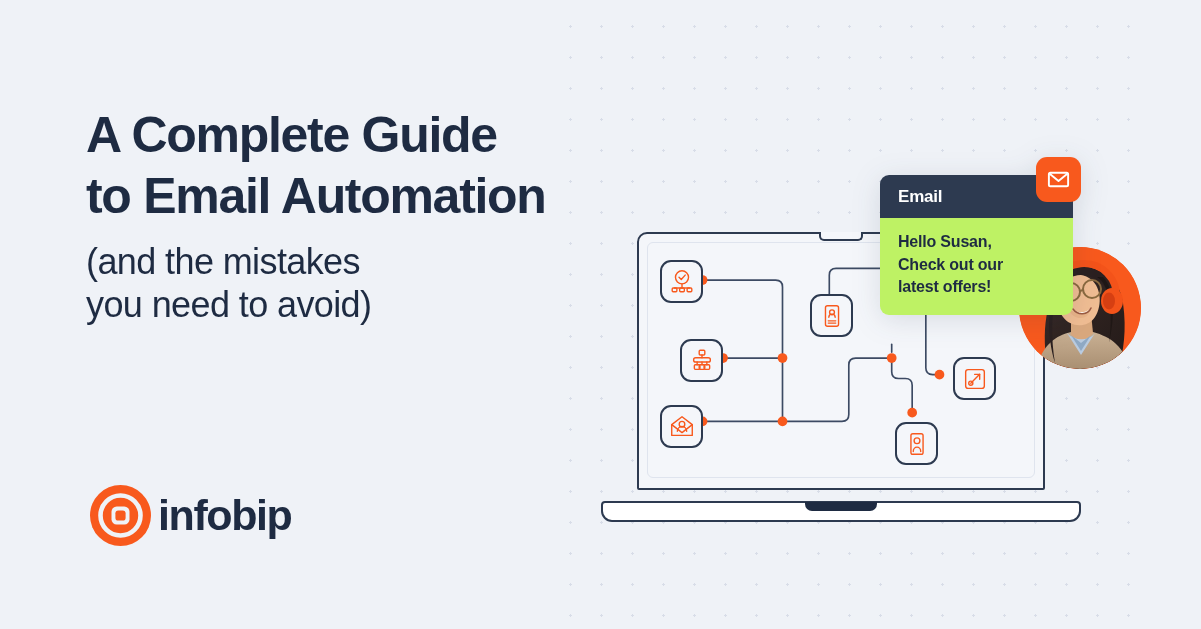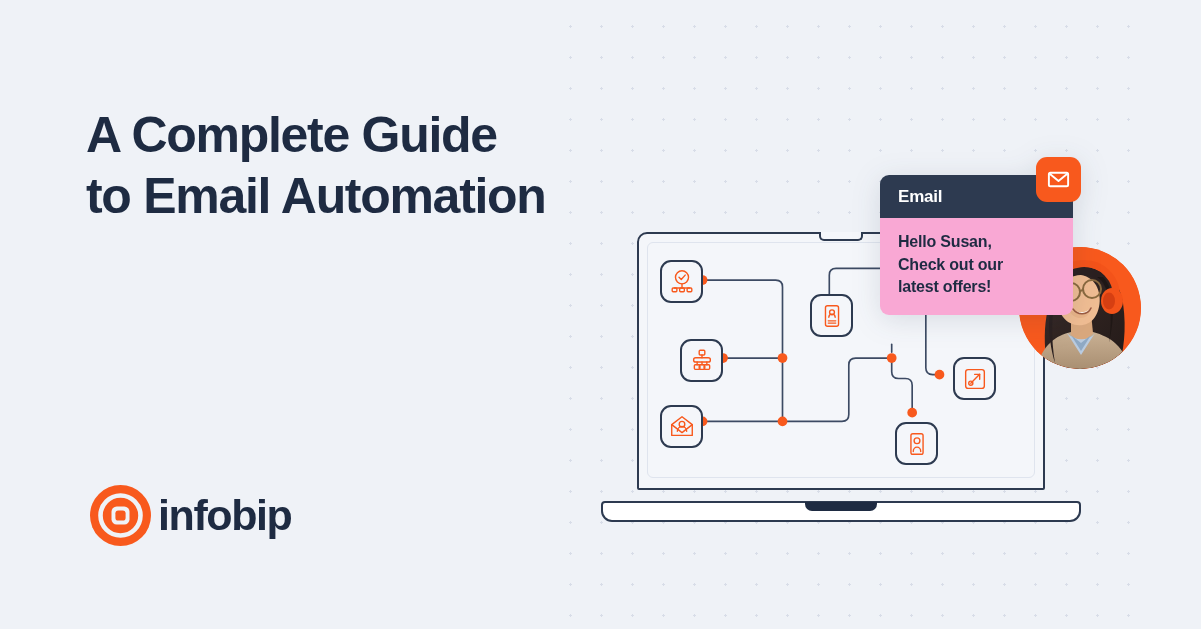--- a/index.html
+++ b/index.html
@@ -173,21 +173,21 @@
     padding: 12px 0 11px 18px;
   }
   .email-head-title {
     color: #ffffff;
     font-size: 17px;
     font-weight: 700;
     letter-spacing: -0.2px;
     margin-top: 48px;
   }
   .email-body {
-    background: #f9a8d4;
+    background: #bef264;
     border-radius: 0 0 9px 9px;
     padding: 13px 24px 16px 18px;
   }
   .email-body-text {
     color: #1e2b42;
     font-size: 16px;
     font-weight: 700;
     line-height: 1.42;
     letter-spacing: -0.2px;
     white-space: pre-line;
@@ -221,20 +221,22 @@
 </head>
 <body>
 
 <div id="stage">
 
   <div class="dot-grid"></div>
 
   <div class="copy">
     <div class="headline">A Complete Guide
 to Email Automation</div>
+    <div class="subhead">(and the mistakes
+ you need to avoid)</div>
   </div>
 
   <div class="logo">
     <span class="logo-mark">
       <svg viewBox="0 0 61 61" width="61" height="61" aria-hidden="true">
         <circle cx="30.5" cy="30.5" r="30.5" fill="#f8591d"></circle>
         <circle cx="30.5" cy="30.5" r="20" fill="none" stroke="#eff2f7" stroke-width="4.6"></circle>
         <rect x="21.5" y="21.5" width="18" height="18" rx="5.2" fill="#eff2f7"></rect>
         <rect x="25.4" y="25.4" width="10.2" height="10.2" rx="2.9" fill="#f8591d"></rect>
       </svg>

